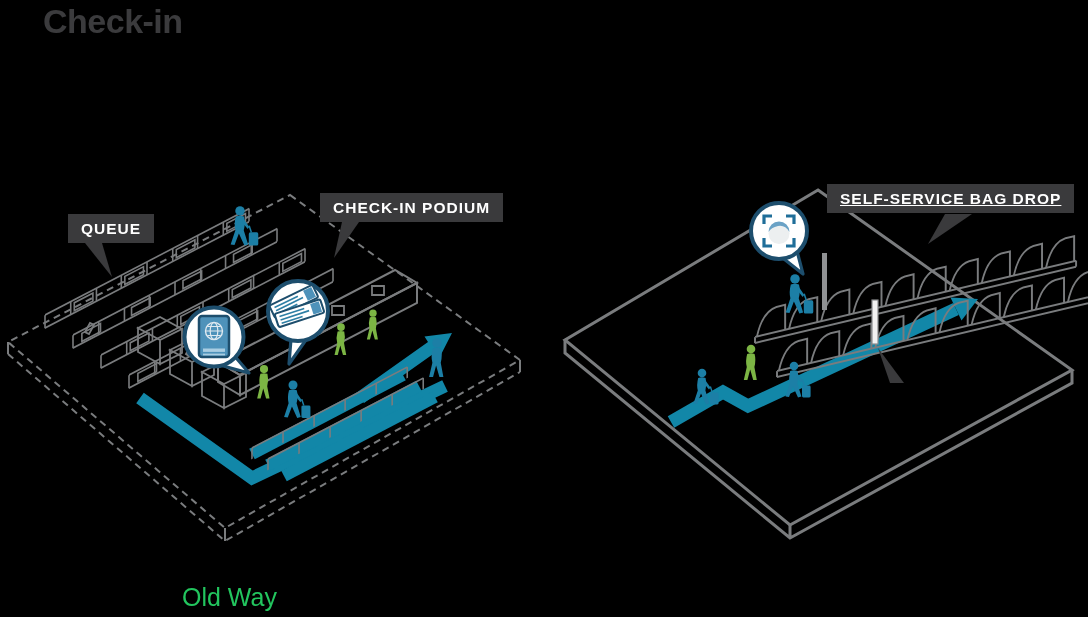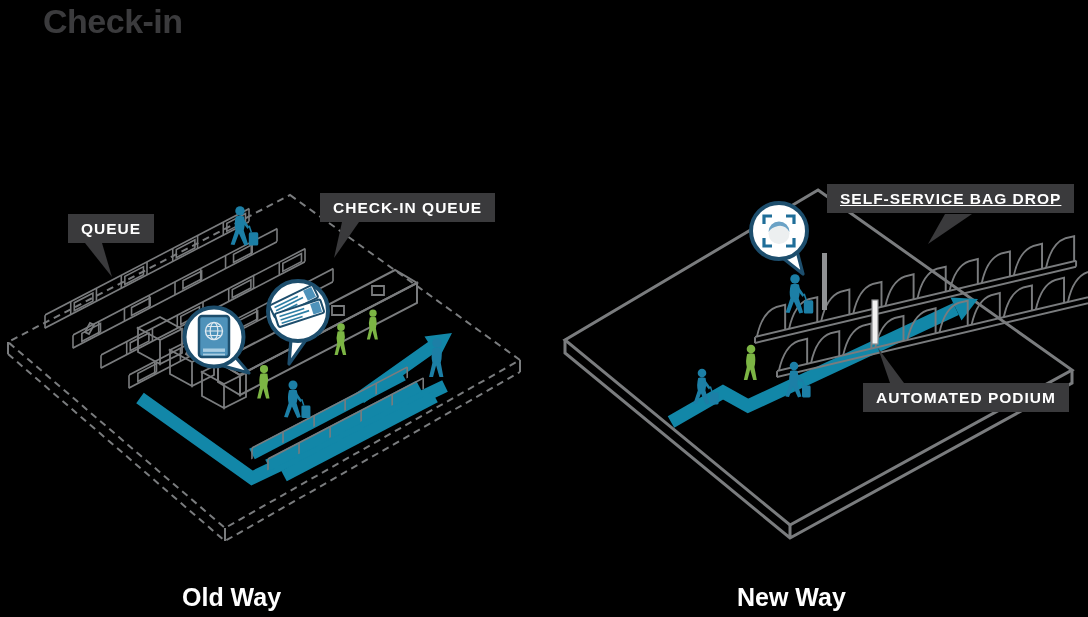--- a/index.html
+++ b/index.html
@@ -6,21 +6,21 @@
   .stage{position:relative;width:1088px;height:617px;background:#000;overflow:hidden;
          font-family:"Liberation Sans",sans-serif;}
   .page-title{position:absolute;left:43px;top:2px;font-size:34px;font-weight:800;
               color:#3b3b3d;letter-spacing:-0.5px;}
   .scene{position:absolute;top:160px;height:420px;}
   .scene-old{left:0;width:545px;}
   .scene-new{left:545px;width:543px;}
   .callout{position:absolute;background:#3a3a3c;color:#fff;font-weight:700;
            font-size:15.5px;letter-spacing:1px;padding:0 13px;height:29px;
            line-height:30px;white-space:nowrap;}
-  .way-label{position:absolute;color:#ffffff;font-size:25px;font-weight:700;}
+  .way-label{position:absolute;color:#22c55e;font-size:25px;font-weight:400;}
   .way-old{left:182px;top:583px;}
   .way-new{left:737px;top:583px;}
   
   .ln{stroke:#7a7c7e;stroke-width:2;fill:none;}
   .ln18{stroke:#7a7c7e;stroke-width:1.8;fill:none;}
   .ln3{stroke:#7a7c7e;stroke-width:3;fill:none;}
   .dash{stroke-dasharray:7 5;}
   .teal{fill:none;stroke:#1287a8;stroke-width:13;stroke-linejoin:miter;}
   .teal-band{fill:none;stroke:#1287a8;stroke-width:12;}
   .bubble{fill:#fff;stroke:#1d4e6d;stroke-width:4;}
@@ -194,20 +194,18 @@
       <circle class="bubble" cx="234" cy="71" r="28"></circle>
       <g>
         <circle cx="234" cy="73.5" r="10.5" fill="#eceff0"></circle>
         <path d="M223.5,72 a10.5,10.5 0 0 1 21,0 Q240,64.5 233,66 Q226,67.5 223.5,72 Z" fill="#6aa2c6"></path>
         <path d="M219,64 V56 H227 M241,56 H249 V64 M249,78 V86 H241 M227,86 H219 V78" fill="none" stroke="#1f6e99" stroke-width="3.2"></path>
       </g>
     </g>
   </svg>
 
   <div class="callout" style="left:68px;top:214px;">QUEUE</div>
-  <div class="callout" style="left:320px;top:193px;">CHECK-IN QUEUE</div>
+  <div class="callout" style="left:320px;top:193px;">CHECK-IN PODIUM</div>
   <div class="callout" style="left:827px;top:184px;text-decoration:underline;">SELF-SERVICE BAG DROP</div>
-  <div class="callout" style="left:863px;top:383px;">AUTOMATED PODIUM</div>
 
   <div class="way-label way-old">Old Way</div>
-  <div class="way-label way-new">New Way</div>
 
 </div>
 
 </body></html>

